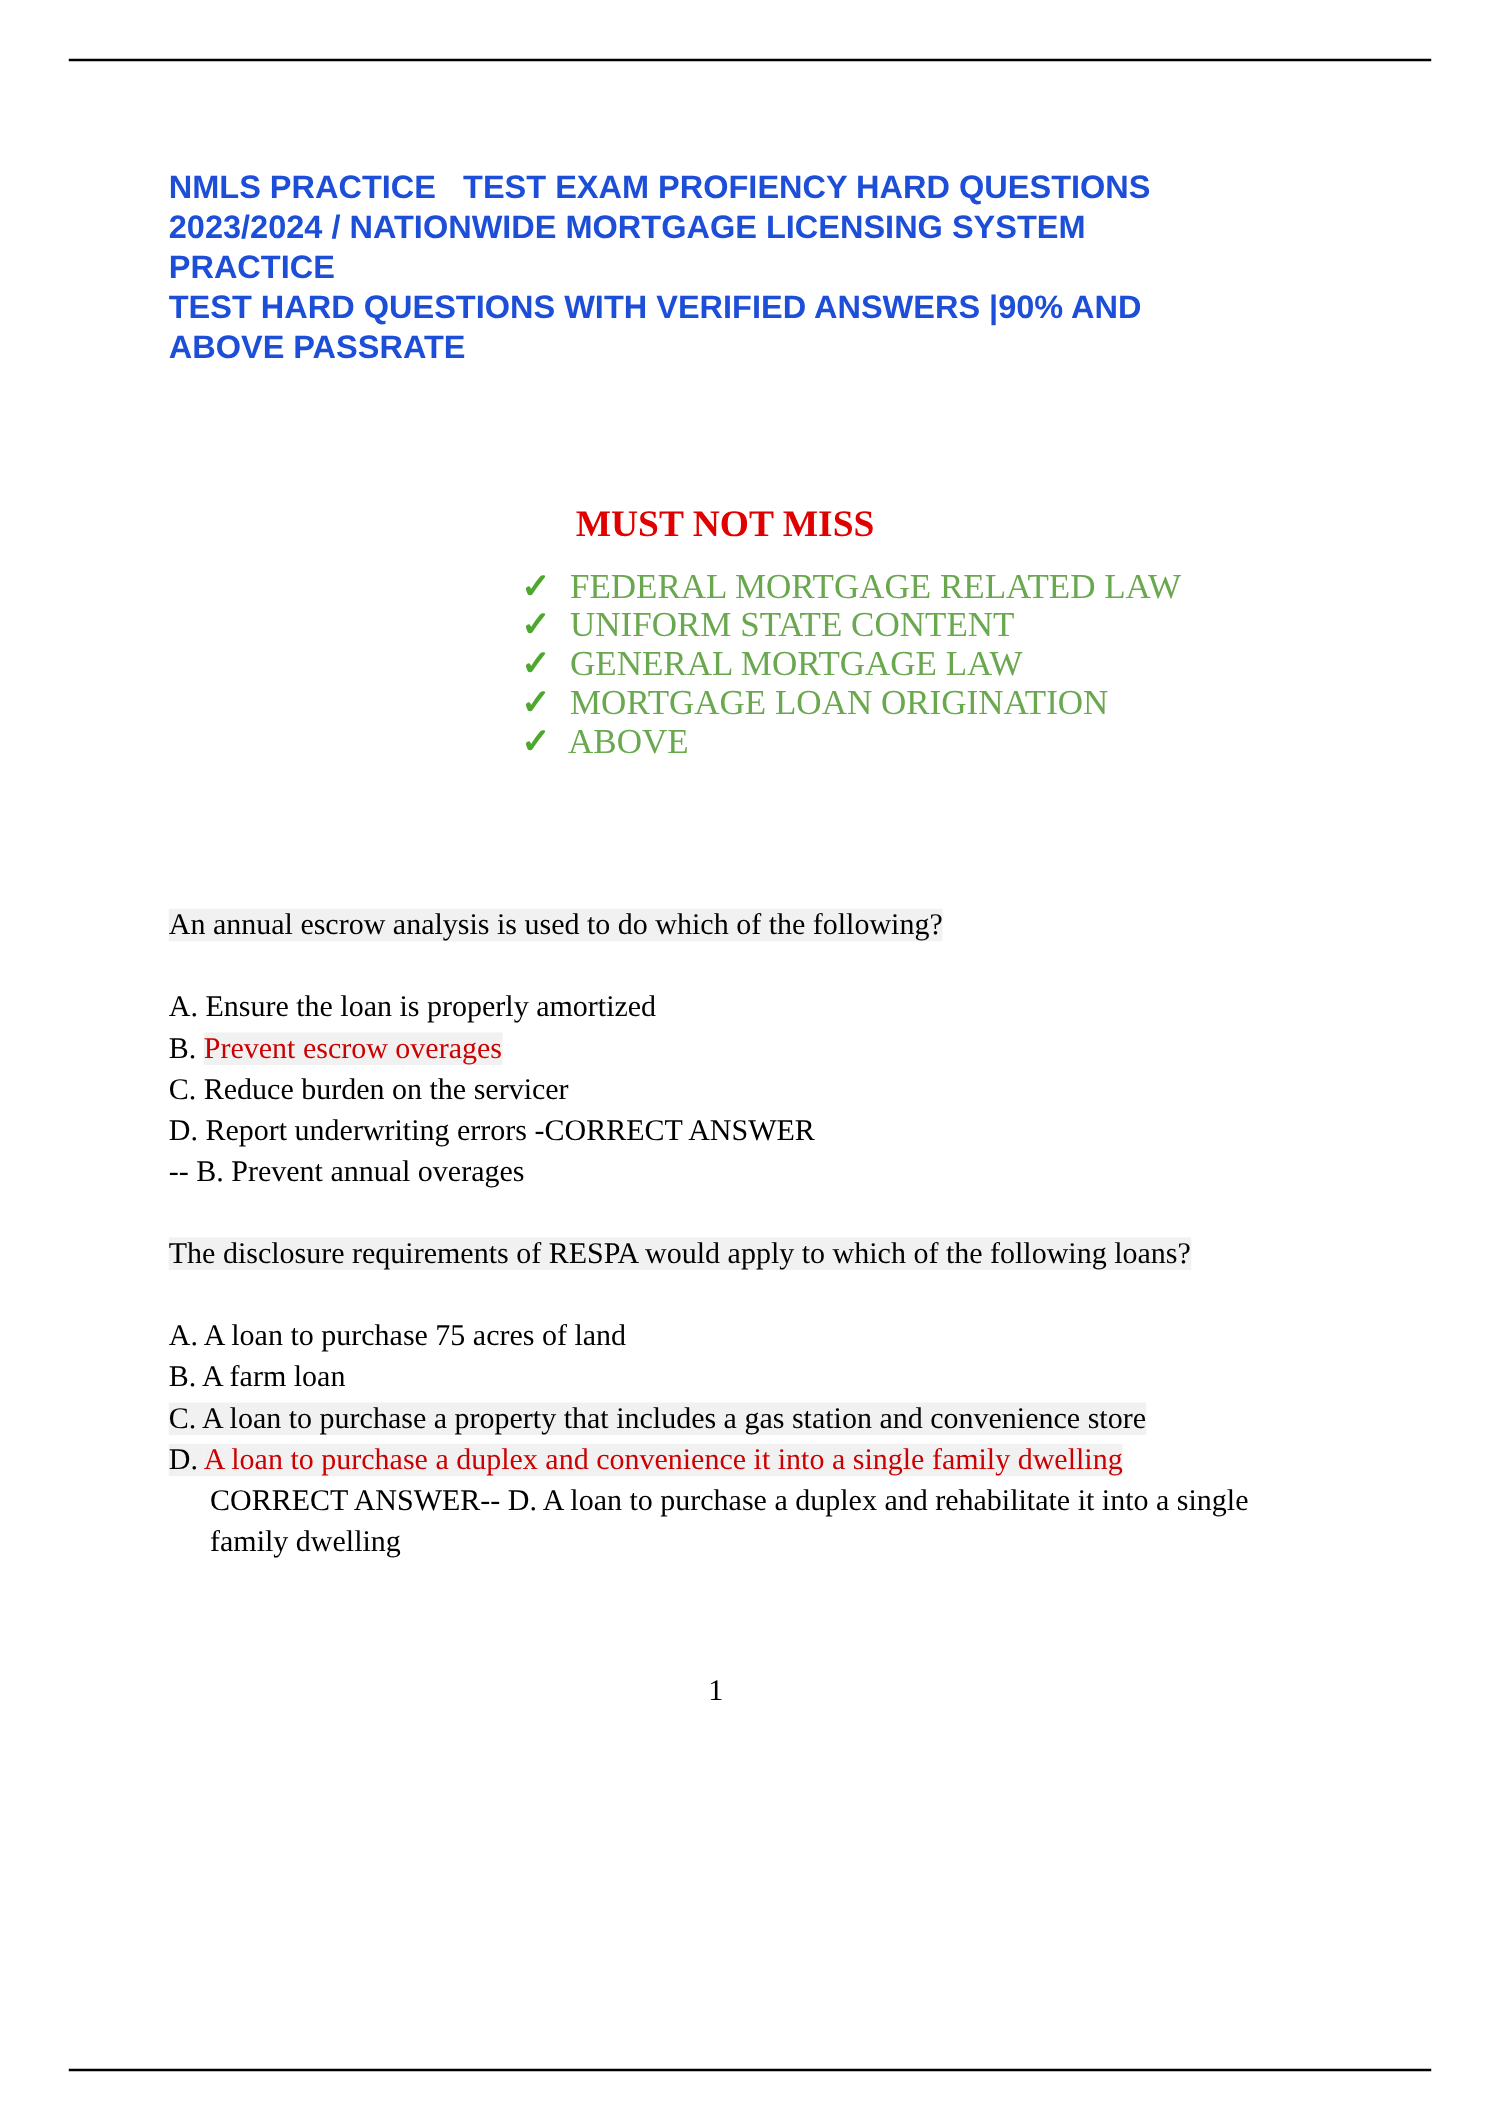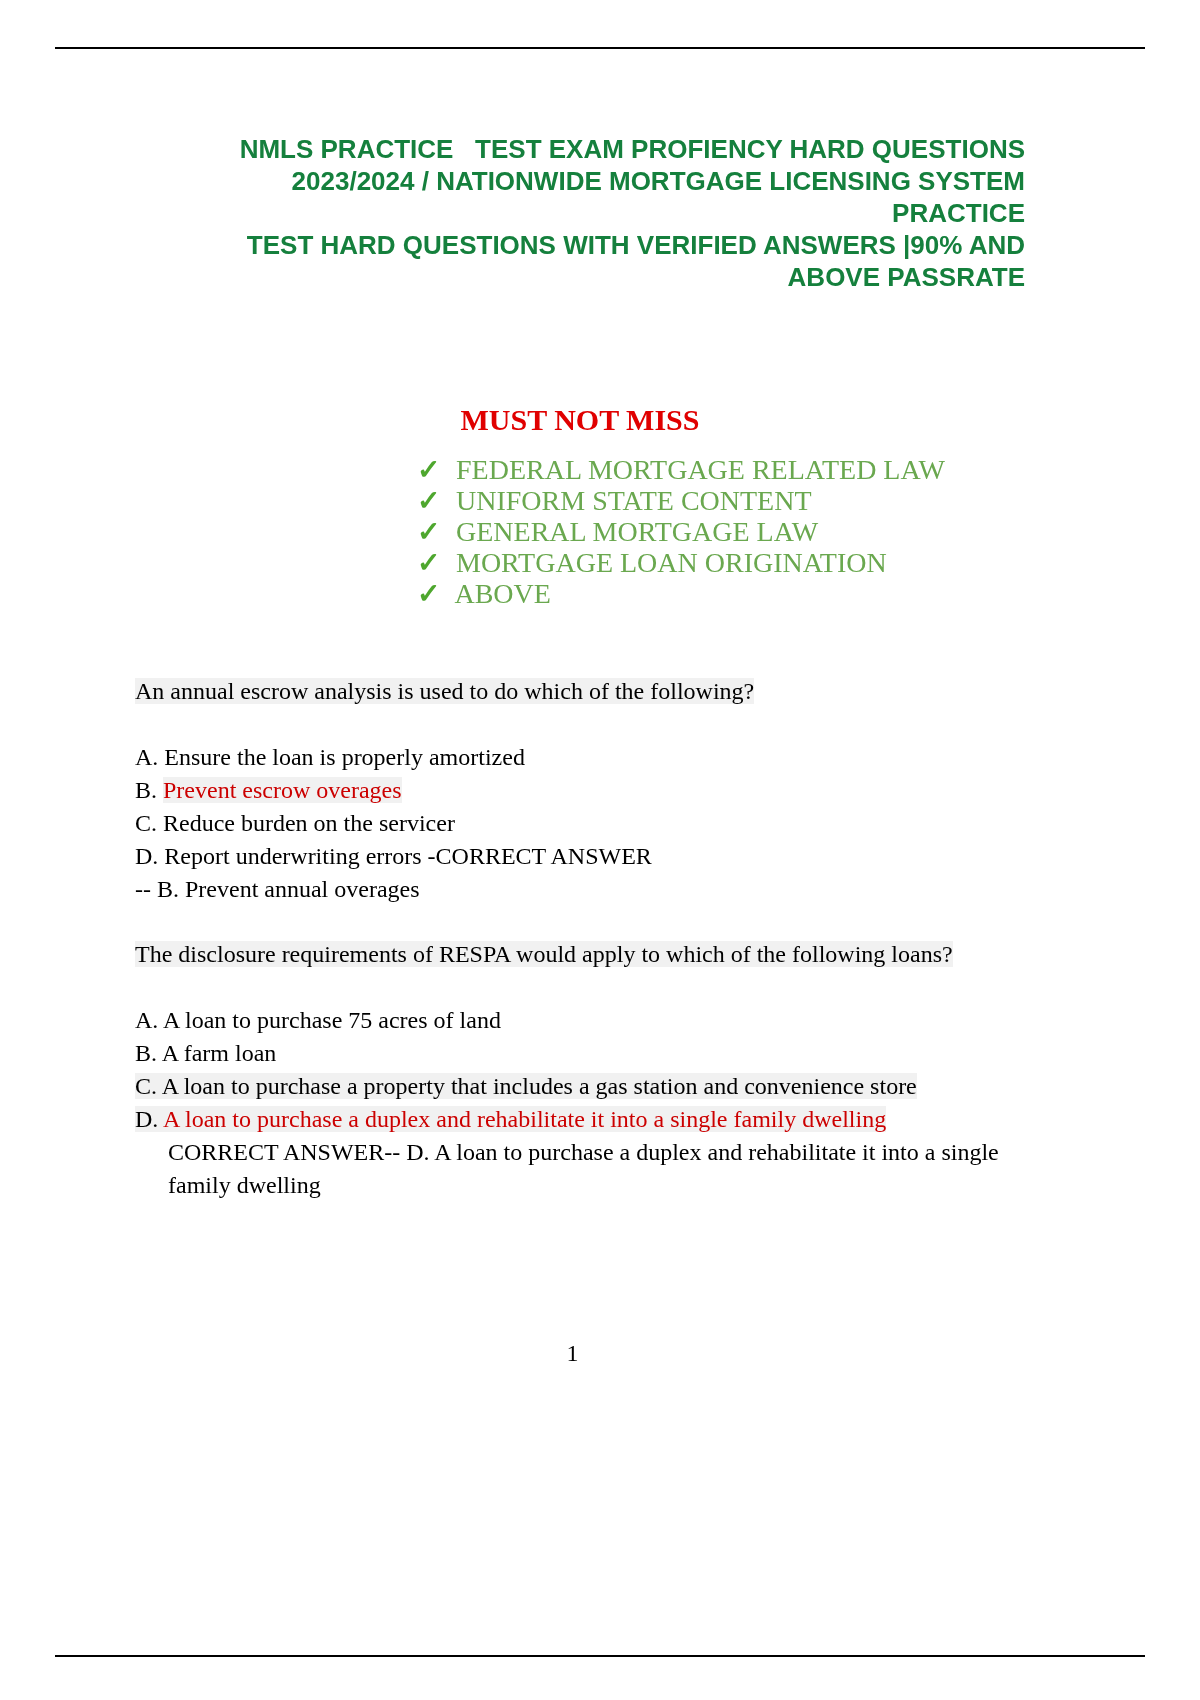--- a/index.html
+++ b/index.html
@@ -27,26 +27,26 @@
 
   .content {
     position: absolute;
     left: 135px;
     top: 0;
     width: 890px;
   }
 
   .doc-title {
     margin-top: 133px;
-    text-align: right;
+    text-align: left;
     font-family: "Liberation Sans", sans-serif;
     font-weight: bold;
     font-size: 26px;
     line-height: 32px;
-    color: #15803d;
+    color: #1d4ed8;
   }
   .title-line { white-space: pre-wrap; }
 
   .must {
     margin-top: 112px;
     text-align: center;
     font-size: 30px;
     line-height: 29px;
     font-weight: bold;
     color: #e00000;
@@ -65,21 +65,21 @@
     font-weight: bold;
     display: inline-block;
     width: 32px;
   }
 
   .qa {
     font-size: 24px;
     line-height: 33px;
     color: #000000;
   }
-  .qa.first { margin-top: 66px; }
+  .qa.first { margin-top: 115px; }
   .qa.second { margin-top: 32px; }
 
   .question {
     margin: 0 0 33px 0;
     max-width: 840px;
   }
   .opt { margin: 0; }
   .hl { background: #f1f1f1; }
   .red { color: #cc0000; text-align: right; }
   .continuation { padding-left: 33px; max-width: 860px; }
@@ -162,21 +162,21 @@
       <p class="opt">
         <span>A. A loan to purchase 75 acres of land</span>
       </p>
       <p class="opt">
         <span>B. A farm loan</span>
       </p>
       <p class="opt">
         <span class="hl">C. A loan to purchase a property that includes a gas station and convenience store</span>
       </p>
       <p class="opt">
-        <span class="hl">D. </span><span class="red hl">A loan to purchase a duplex and rehabilitate it into a single family dwelling</span>
+        <span class="hl">D. </span><span class="red hl">A loan to purchase a duplex and convenience it into a single family dwelling</span>
       </p>
       <p class="opt continuation">CORRECT ANSWER-- D. A loan to purchase a duplex and rehabilitate it into a single family dwelling</p>
     </div>
 
   </div>
 
   <div class="page-number">1</div>
 
   <div class="rule bottom"></div>
 

